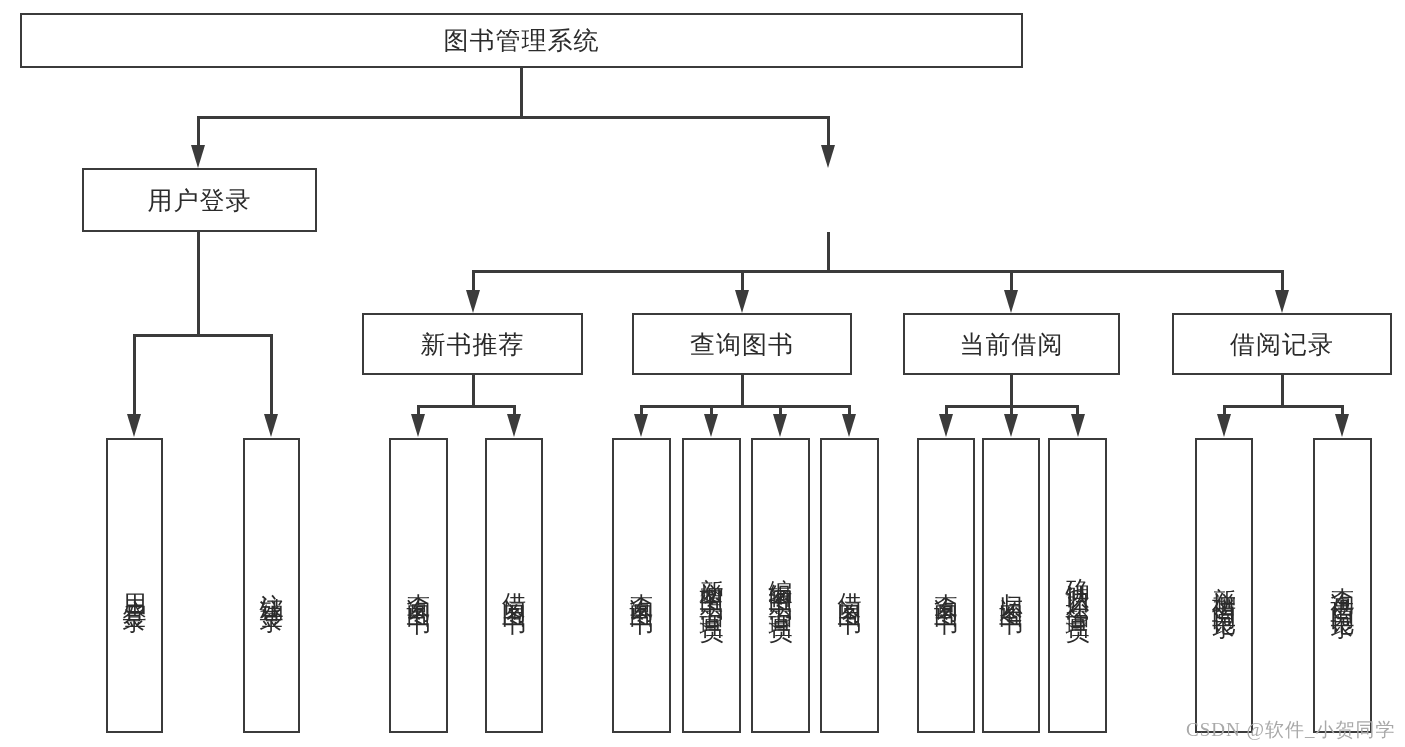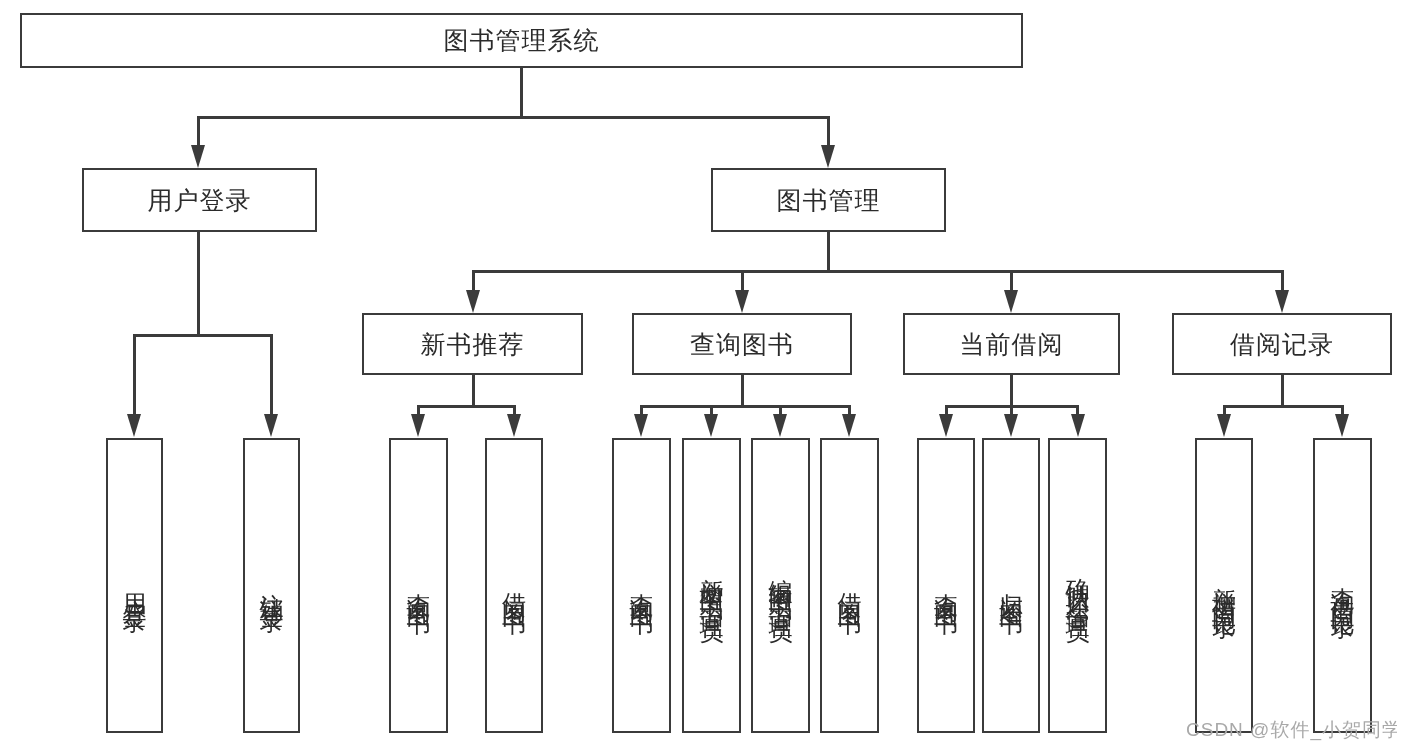--- a/index.html
+++ b/index.html
@@ -44,38 +44,38 @@
     border-top:23px solid var(--line);
   }
   .watermark{
     position:absolute;
     left:1186px;top:717px;
     font-size:19px;
     color:var(--wm);
     letter-spacing:1px;
     z-index:10;
     white-space:nowrap;
+    font-family:Liberation Serif, serif;
   }
 </style>
 </head>
 <body>
 
 <div class="canvas">
 
   <div class="box" style="left:20px;top:13px;width:1003px;height:55px">图书管理系统</div>
 
   <div class="vline" style="left:520px;top:68px;height:50px"></div>
   <div class="hline" style="left:197px;top:116px;width:633px"></div>
   <div class="vline" style="left:197px;top:116px;height:32px"></div>
   <div class="arrow" style="left:191px;top:145px"></div>
   <div class="vline" style="left:827px;top:116px;height:32px"></div>
   <div class="arrow" style="left:821px;top:145px"></div>
 
   <div class="box" style="left:82px;top:168px;width:235px;height:64px">用户登录</div>
-  <div class="box" style="left:711px;top:168px;width:235px;height:64px">图书管理</div>
 
   <div class="vline" style="left:197px;top:232px;height:104px"></div>
   <div class="hline" style="left:133px;top:334px;width:140px"></div>
   <div class="vline" style="left:133px;top:334px;height:82px"></div>
   <div class="arrow" style="left:127px;top:414px"></div>
   <div class="vline" style="left:270px;top:334px;height:82px"></div>
   <div class="arrow" style="left:264px;top:414px"></div>
 
   <div class="vline" style="left:827px;top:232px;height:40px"></div>
   <div class="hline" style="left:472px;top:270px;width:811px"></div>

